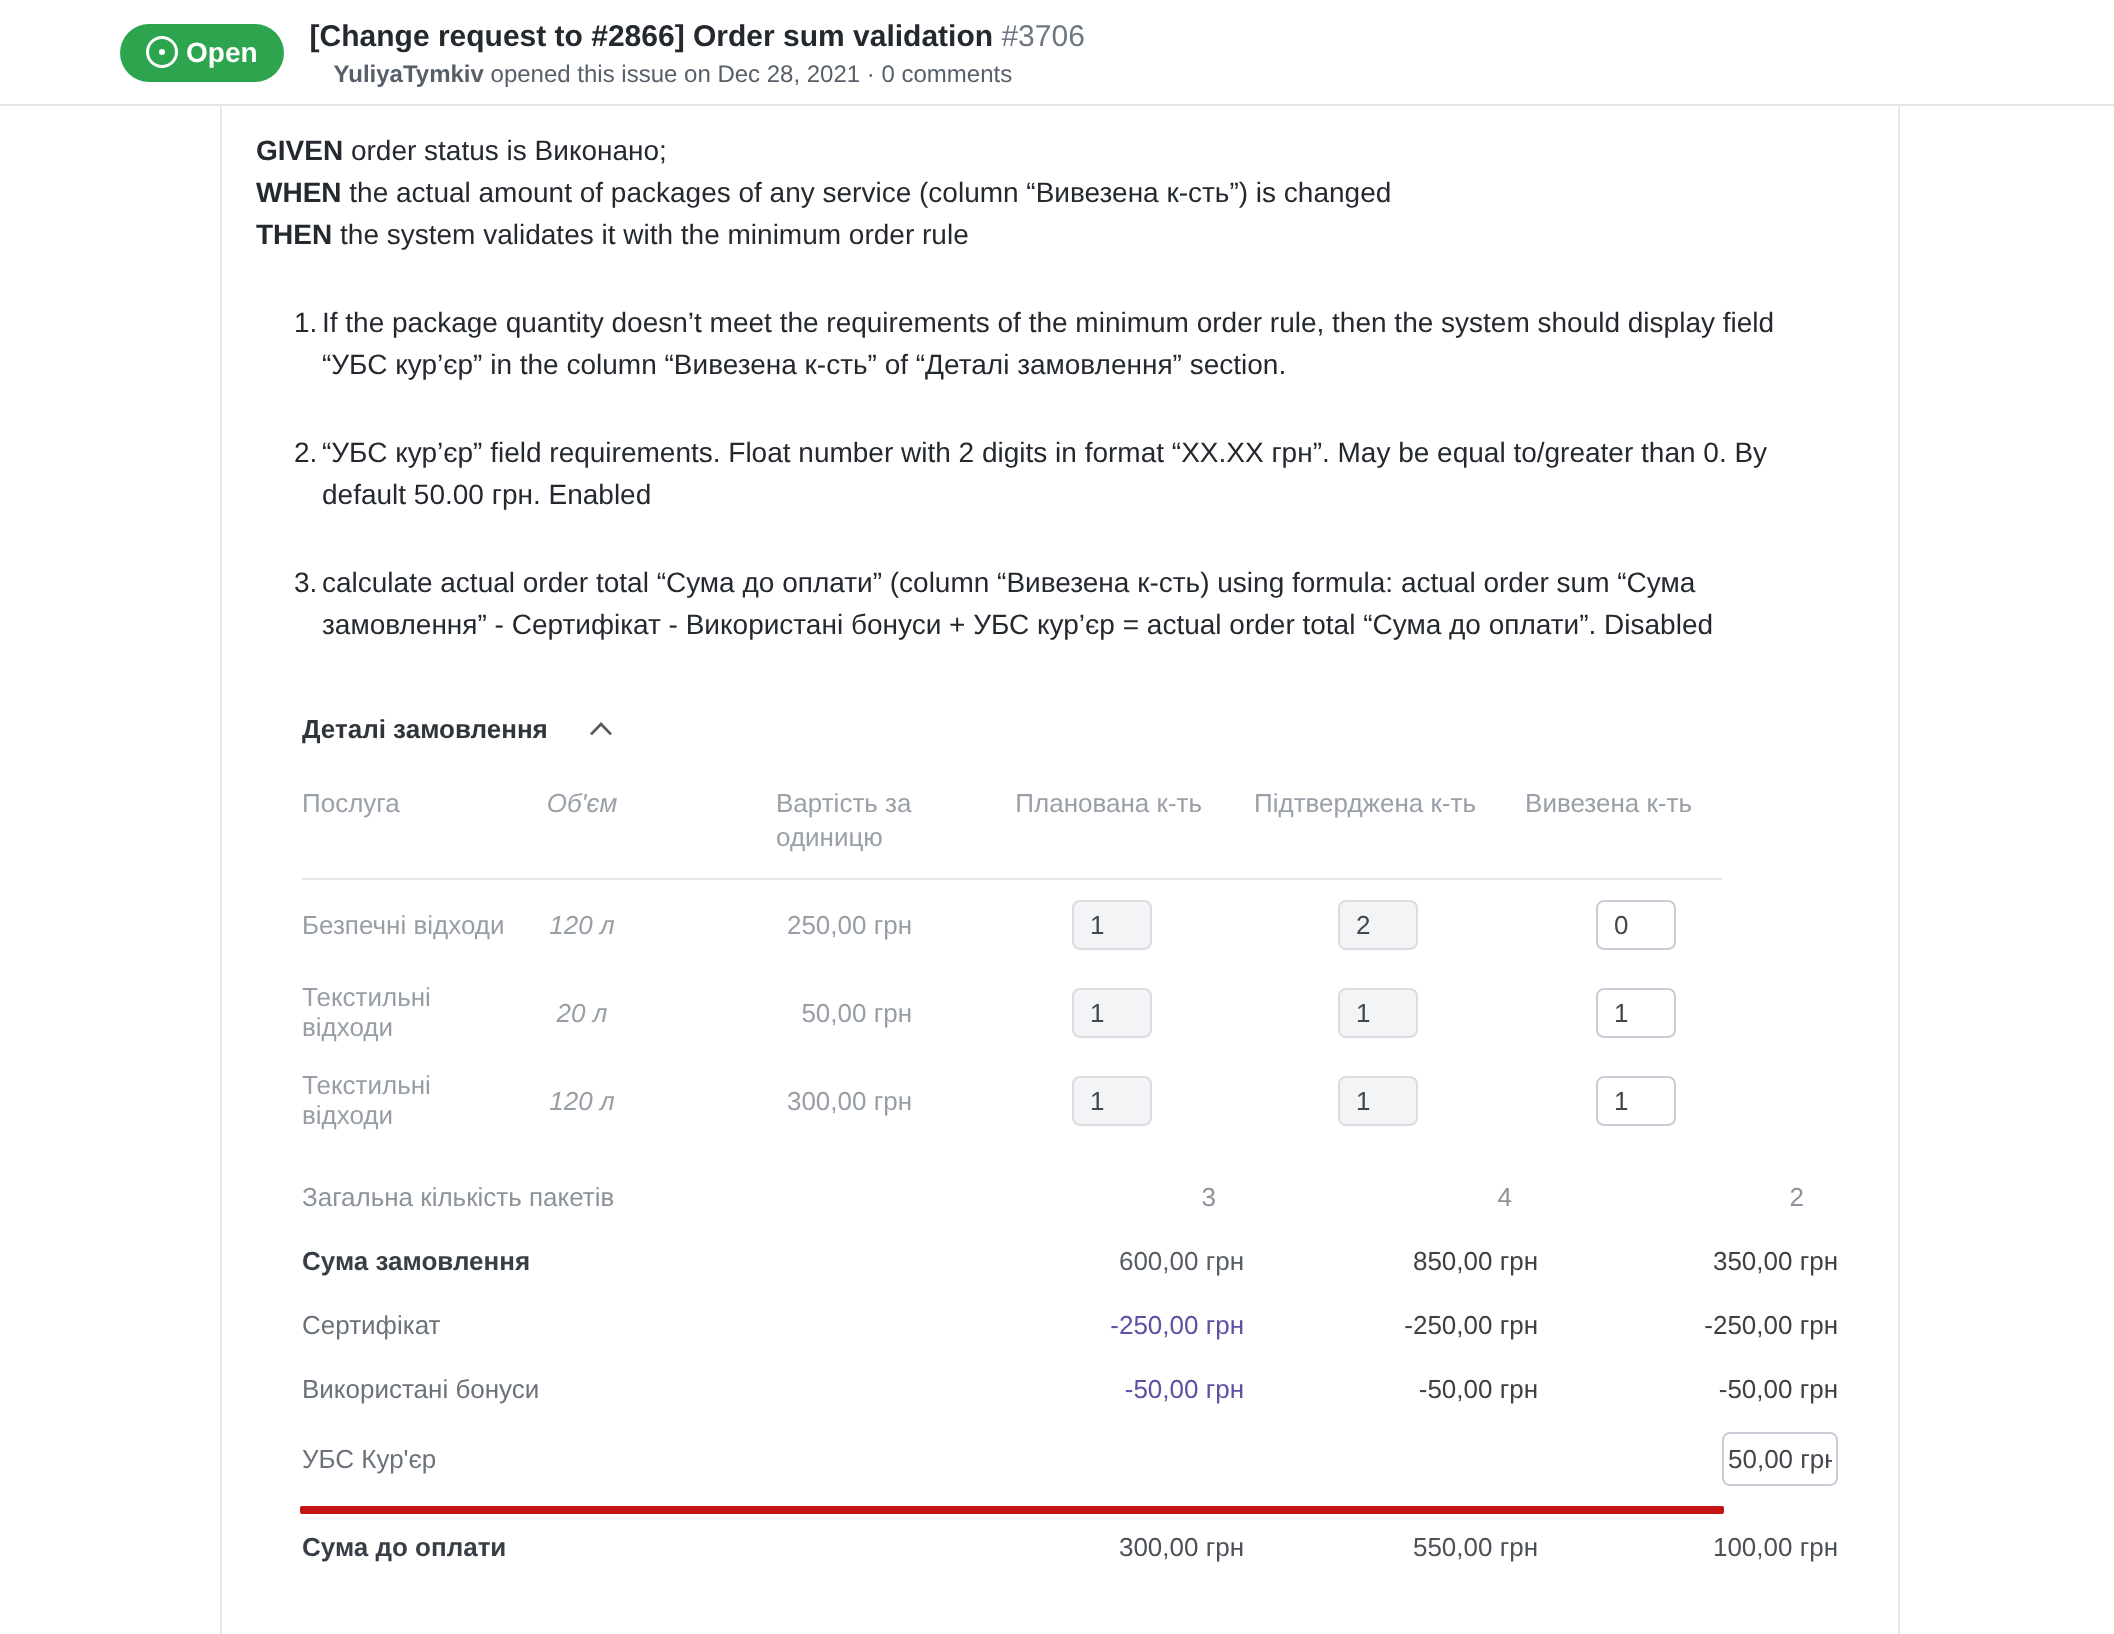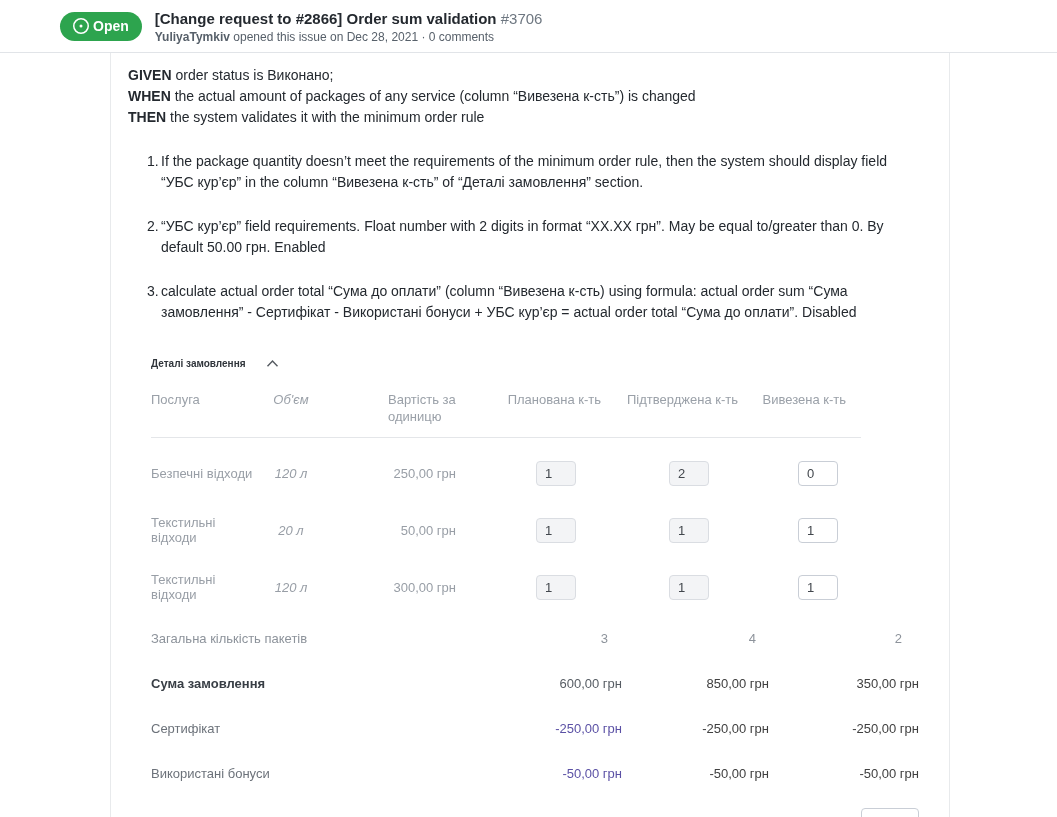--- a/index.html
+++ b/index.html
@@ -7,39 +7,39 @@
   .page { width:1057px; height:817px; overflow:hidden; background:#fff; }
 
   
   .top-header { height:53px; border-bottom:1px solid #e1e4e8; display:flex; align-items:center; padding-left:60px; background:#fff; }
   .open-pill { height:29px; background:#2da44e; color:#fff; border-radius:999px; display:flex; align-items:center; gap:4px; padding:0 13px; font-size:14px; font-weight:700; flex:none; }
   .open-pill svg { display:block; }
   .title-block { margin-left:13px; padding-top:1px; }
   .issue-title { font-size:15px; font-weight:700; color:#24292f; line-height:18px; }
   .issue-number { font-weight:400; color:#6e7781; }
   .issue-meta { font-size:12px; color:#57606a; margin-top:2px; }
-  .issue-meta .author { font-weight:700; }
+  .issue-meta .author { font-weight:700;margin-left:12px; }
 
   
   .comment { margin-left:110px; width:840px; min-height:764px; border-left:1px solid #e8eaec; border-right:1px solid #e8eaec; padding:12px 20px 40px 17px; font-size:14px; color:#24292f; }
   .scenario { margin-top:9px; }
   .gwt { line-height:21px; }
   .kw { font-weight:700; }
   .olist { margin-top:9px; }
   .li { display:flex; margin-top:23px; line-height:21px; padding-right:6px; }
   .li .num { flex:none; margin-left:19px; width:14px; }
   .li .txt { flex:1; }
 
   
   .details { margin:34px 0 0 23px; width:710px; color:#989ea6; }
   .details-head { display:flex; align-items:center; gap:18px; }
-  .details-title { font-size:10px; font-weight:700; color:#30353b;text-align:right; }
+  .details-title { font-size:13px; font-weight:700; color:#30353b;text-align:right; }
   .collapse-btn { border:none; background:none; cursor:pointer; padding:2px; line-height:0; }
   .tbl { margin-top:21px; font-size:13px; }
-  .row { display:grid; grid-template-columns:110px 60px 135px 145px 140px 120px; align-items:center;margin-top:13px; }
+  .row { display:grid; grid-template-columns:110px 60px 135px 145px 140px 120px; align-items:center; }
   .c1 { text-align:left; }
   .c2 { text-align:center;font-style:italic; }
   .c3 { text-align:right; }
   .c4 { text-align:right; padding-right:27px; }
   .c5 { text-align:right; padding-right:36px; }
   .c6 { text-align:right; padding-right:22px; }
   .hdr { align-items:start; padding-bottom:12px; border-bottom:1px solid #e4e6e9; color:#9aa0a8; line-height:17px; }
   .hdr .c4 { padding-right:0; }
   .hdr .c5 { padding-right:3px; }
   .hdr .c6 { padding-right:15px; }

